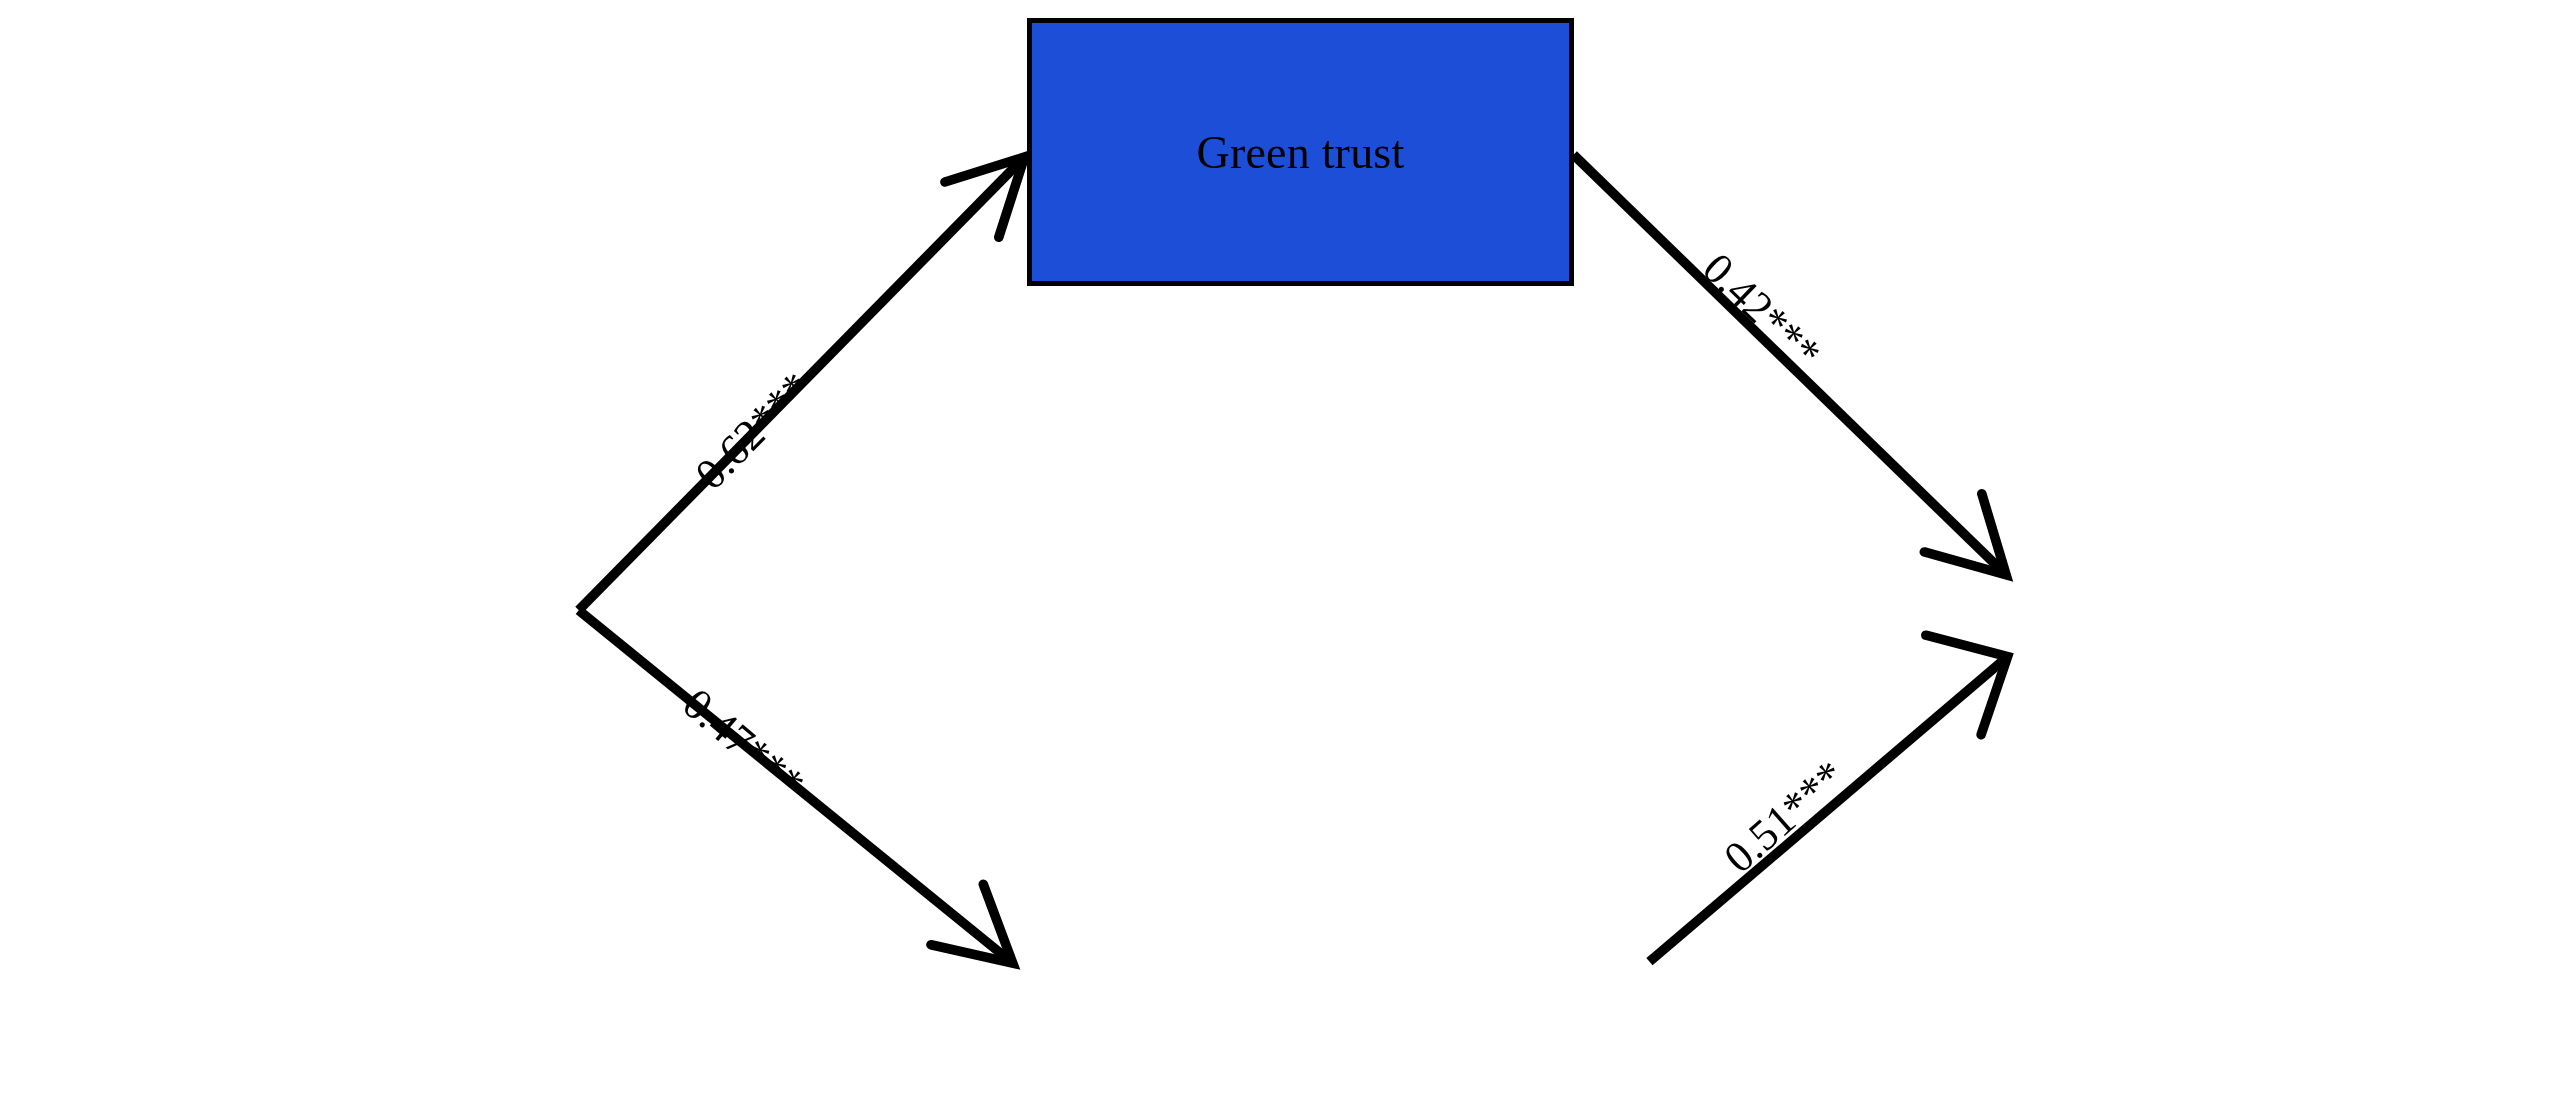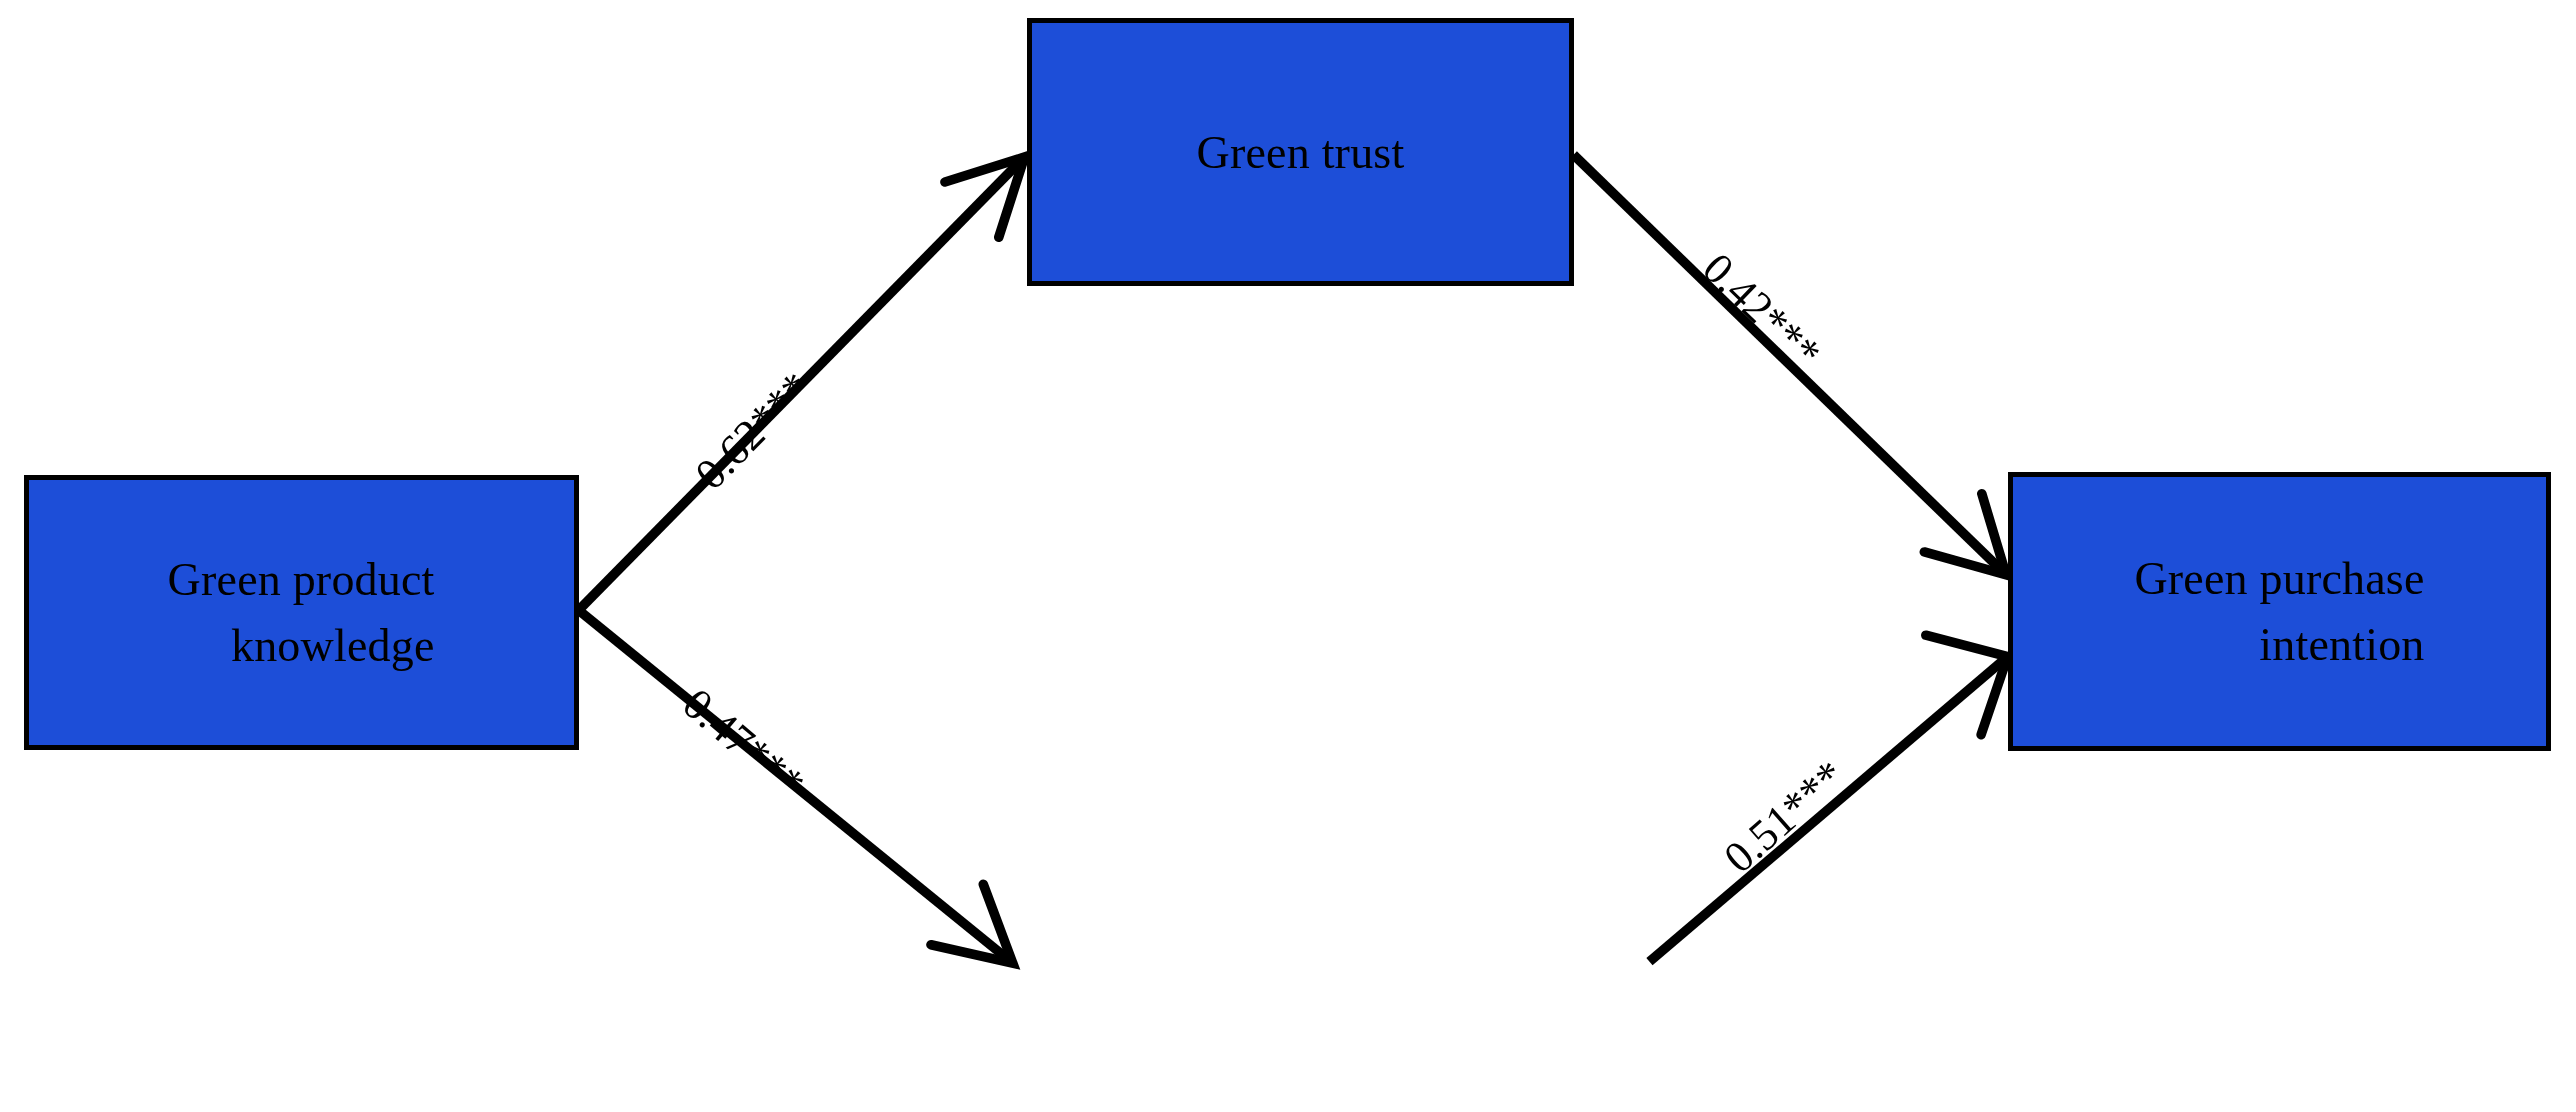--- a/index.html
+++ b/index.html
@@ -94,34 +94,26 @@
       <line class="edge-line" x1="785" y1="828" x2="1374" y2="1307"></line>
       <polyline class="edge-head" points="1263,1282 1374,1307 1334,1200"></polyline>
     </g>
 
     <g>
       <line class="edge-line" x1="2238" y1="1305" x2="2724" y2="891"></line>
       <polyline class="edge-head" points="2613,862 2724,891 2688,997"></polyline>
     </g>
   </svg>
 
-  <div class="node" id="node-gpk">
-    <span class="node-label">Green product
-knowledge</span>
-  </div>
 
   <div class="node" id="node-gt">
     <span class="node-label">Green trust</span>
   </div>
 
 
-  <div class="node" id="node-gpi">
-    <span class="node-label">Green purchase
-intention</span>
-  </div>
 
   <div class="edge-label" id="label-gpk-gt">0.62***</div>
 
   <div class="edge-label" id="label-gt-gpi">0.42***</div>
 
   <div class="edge-label" id="label-gpk-pce">0.47***</div>
 
   <div class="edge-label" id="label-pce-gpi">0.51***</div>
 
 </div>

